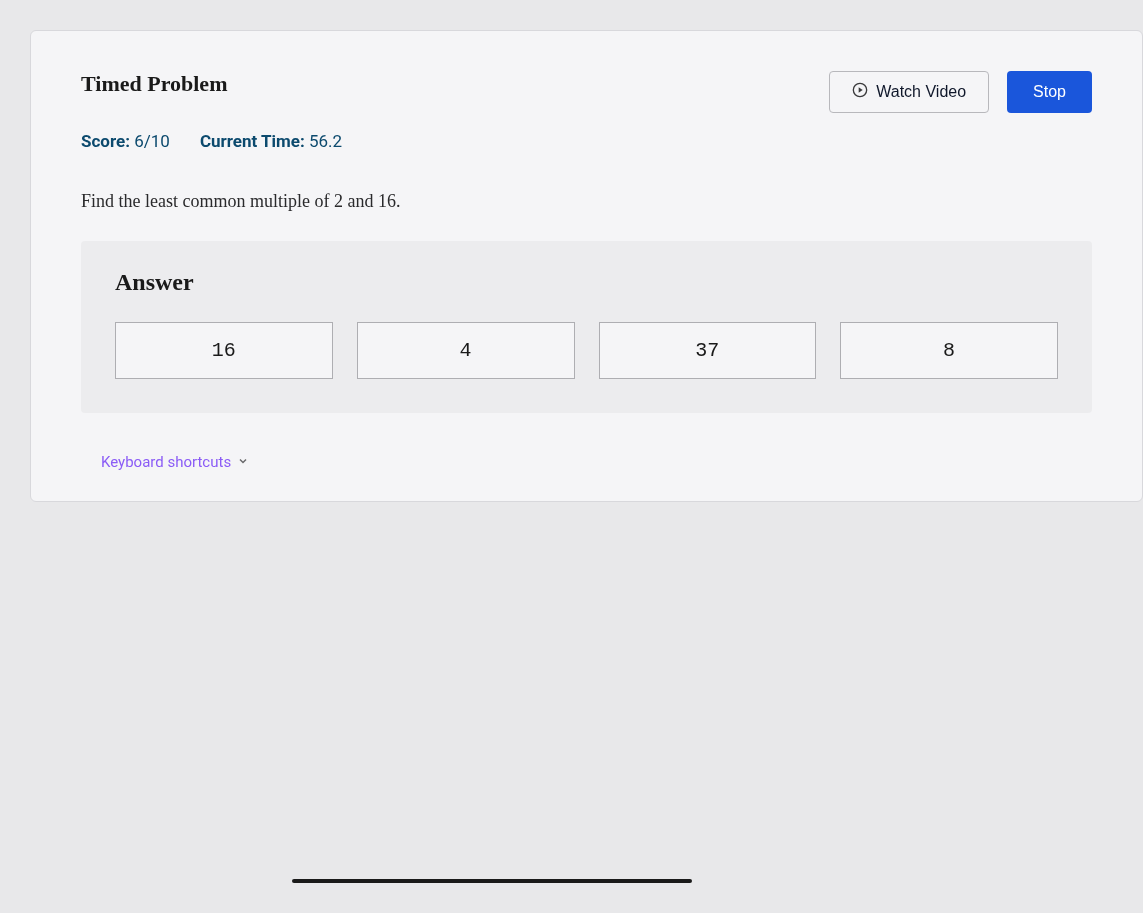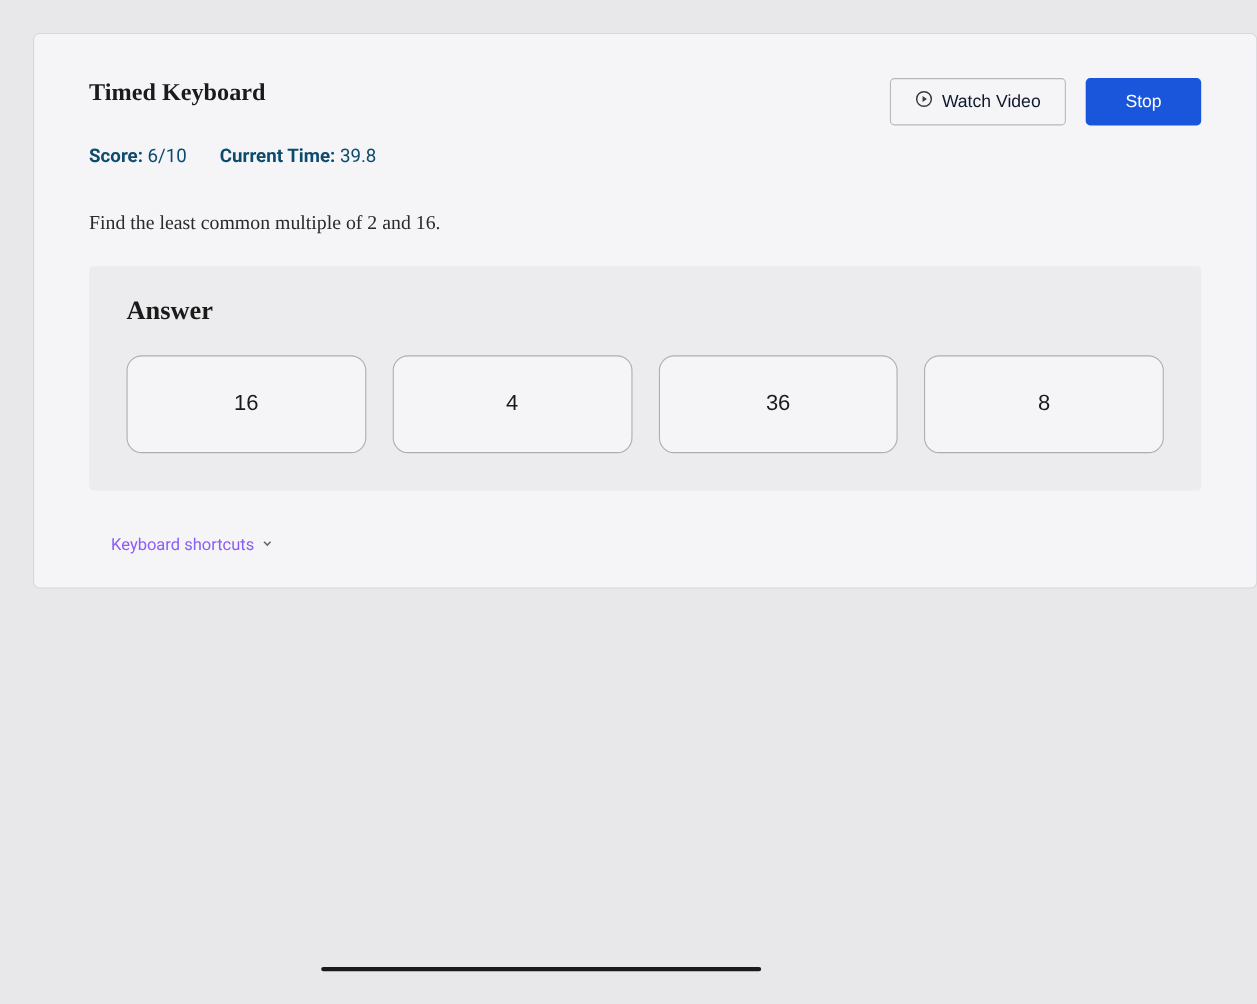--- a/index.html
+++ b/index.html
@@ -55,21 +55,21 @@
     }
     .watch-btn svg {
       width: 16px;
       height: 16px;
     }
     .stop-btn {
       background: #1a56db;
       color: #fff;
       border: none;
       border-radius: 4px;
-      padding: 12px 36px;
+      padding: 12px 26px;
       font-size: 16px;
       cursor: pointer;
     }
     .meta-row {
       display: flex;
       gap: 30px;
       font-size: 17px;
       color: #0c4a6e;
       margin-bottom: 40px;
     }
@@ -96,26 +96,26 @@
       font-family: Georgia, 'Times New Roman', serif;
     }
     .options-row {
       display: flex;
       gap: 24px;
     }
     .option-btn {
       flex: 1;
       background: #f5f5f7;
       border: 1px solid #aeaeb2;
-      border-radius: 14px;
-      padding: 32px 0;
+      border-radius: 0;
+      padding: 16px 0;
       font-size: 20px;
       color: #1a1a1a;
       cursor: pointer;
-      font-family: Liberation Sans, sans-serif;
+      font-family: Liberation Mono, monospace;
     }
     .shortcuts {
       display: flex;
       align-items: center;
       gap: 6px;
       font-size: 15px;
       color: #8b5cf6;
       cursor: pointer;
       padding-left: 20px;
     }
@@ -134,21 +134,21 @@
       border-radius: 2px;
     }
   </style>
 </head>
 <body>
 
 <div class="outer-container">
   <div class="card">
 
     <div class="header-row">
-      <div class="title">Timed Keyboard</div>
+      <div class="title">Timed Problem</div>
       <div class="actions">
         <button class="watch-btn">
           <span>
             <svg viewBox="0 0 24 24" fill="none" stroke="#3a3a3c" stroke-width="2">
               <circle cx="12" cy="12" r="10"></circle>
               <polygon points="10,8 16,12 10,16" fill="#3a3a3c" stroke="none"></polygon>
             </svg>
           </span>
           <span>Watch Video</span>
         </button>
@@ -156,32 +156,32 @@
       </div>
     </div>
 
     <div class="meta-row">
       <div>
         <span class="meta-label">Score:</span>
         <span>6/10</span>
       </div>
       <div>
         <span class="meta-label">Current Time:</span>
-        <span>39.8</span>
+        <span>56.2</span>
       </div>
     </div>
 
     <div class="question">Find the least common multiple of 2 and 16.</div>
 
     <div class="answer-block">
       <div class="answer-title">Answer</div>
       <div class="options-row">
         <button class="option-btn">16</button>
         <button class="option-btn">4</button>
-        <button class="option-btn">36</button>
+        <button class="option-btn">37</button>
         <button class="option-btn">8</button>
       </div>
     </div>
 
     <div class="shortcuts">
       <span>Keyboard shortcuts</span>
       <span>
         <svg viewBox="0 0 24 24" fill="none" stroke="#6a6a6c" stroke-width="3">
           <polyline points="6,9 12,15 18,9"></polyline>
         </svg>

